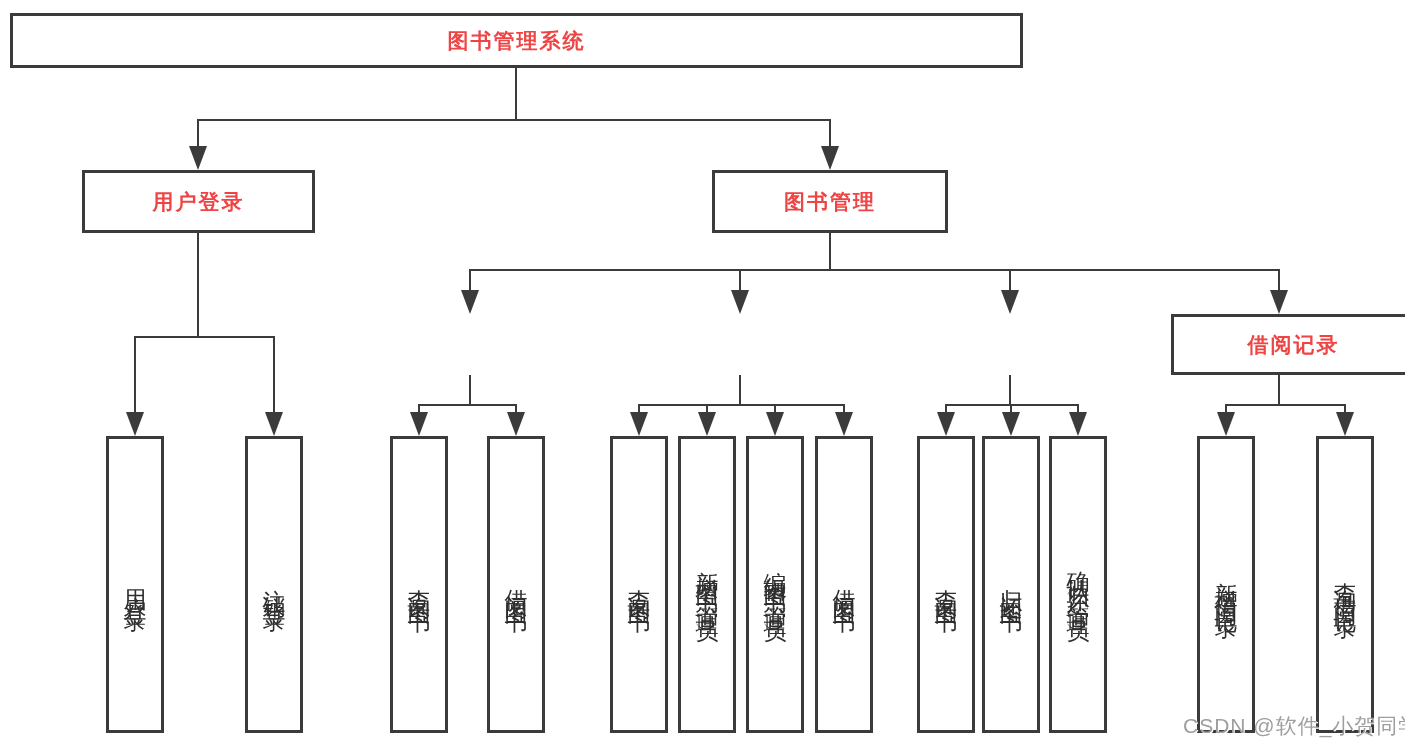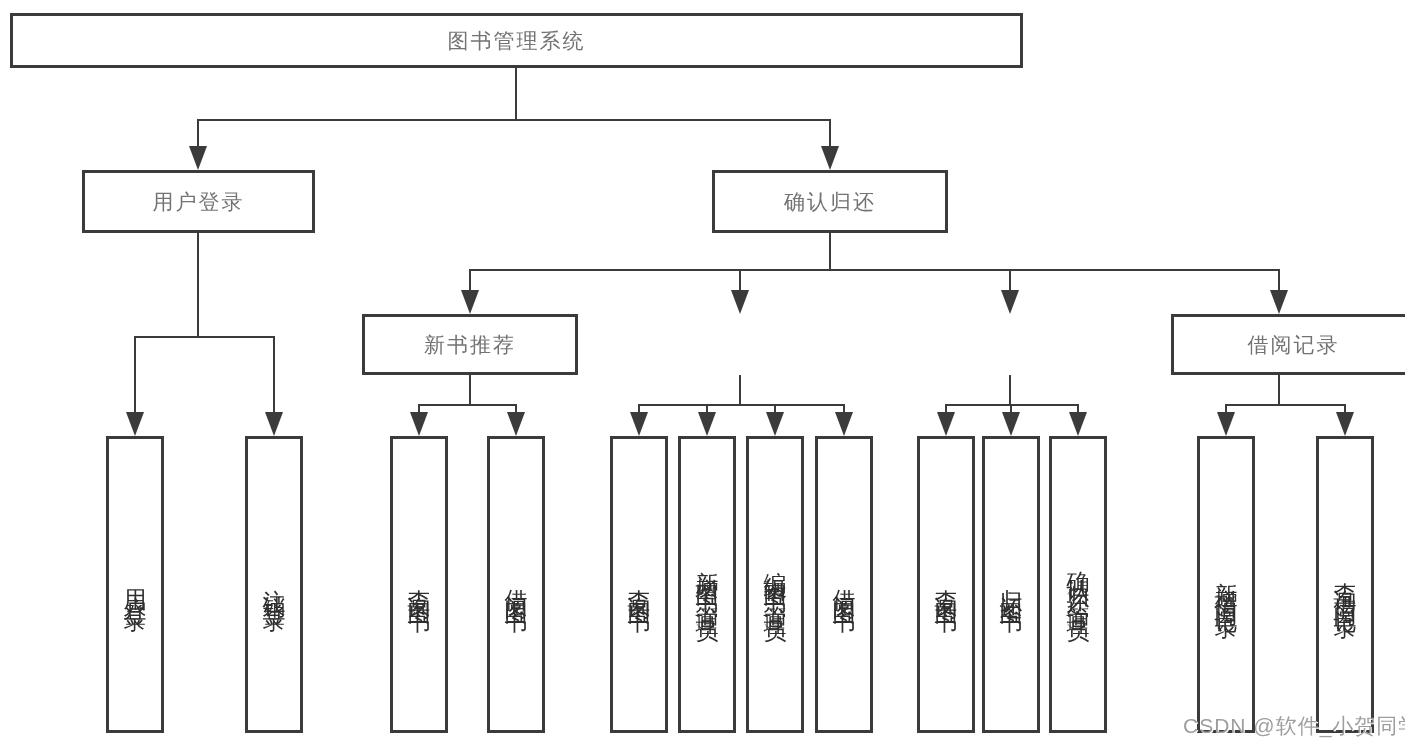--- a/index.html
+++ b/index.html
@@ -16,22 +16,23 @@
     box-sizing:border-box;
     border:3px solid #3b3b3b;
     background:#fff;
     display:flex;
     align-items:center;
     justify-content:center;
   }
   .hbox span{
     font-size:21px;
     letter-spacing:2px;
-    color:#737373;
+    color:#ef4444;
     white-space:nowrap;
+    font-weight:bold;
   }
   .leaf span{
     writing-mode:vertical-rl;
     text-orientation:mixed;
     font-size:23px;
     letter-spacing:7px;
     line-height:1;
     color:#2e2e2e;
     white-space:nowrap;
   }
@@ -118,26 +119,23 @@
   <div class="arrow" style="left:1336px;top:412px"></div>
 
   <div class="box hbox" style="left:10px;top:13px;width:1013px;height:55px">
     <span>图书管理系统</span>
   </div>
 
   <div class="box hbox" style="left:82px;top:170px;width:233px;height:63px">
     <span>用户登录</span>
   </div>
   <div class="box hbox" style="left:712px;top:170px;width:236px;height:63px">
-    <span>确认归还</span>
+    <span>图书管理</span>
   </div>
 
-  <div class="box hbox" style="left:362px;top:314px;width:216px;height:61px">
-    <span>新书推荐</span>
-  </div>
   <div class="box hbox" style="left:1171px;top:314px;width:245px;height:61px">
     <span>借阅记录</span>
   </div>
 
   <div class="box leaf" style="left:106px;top:436px;width:58px;height:297px">
     <span>用户登录</span>
   </div>
   <div class="box leaf" style="left:245px;top:436px;width:58px;height:297px">
     <span>注销登录</span>
   </div>

